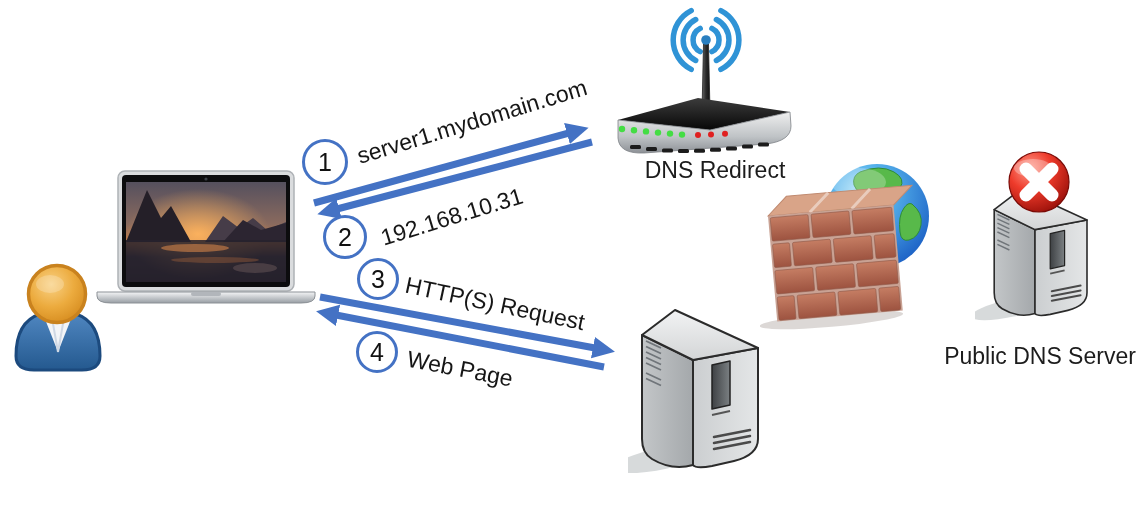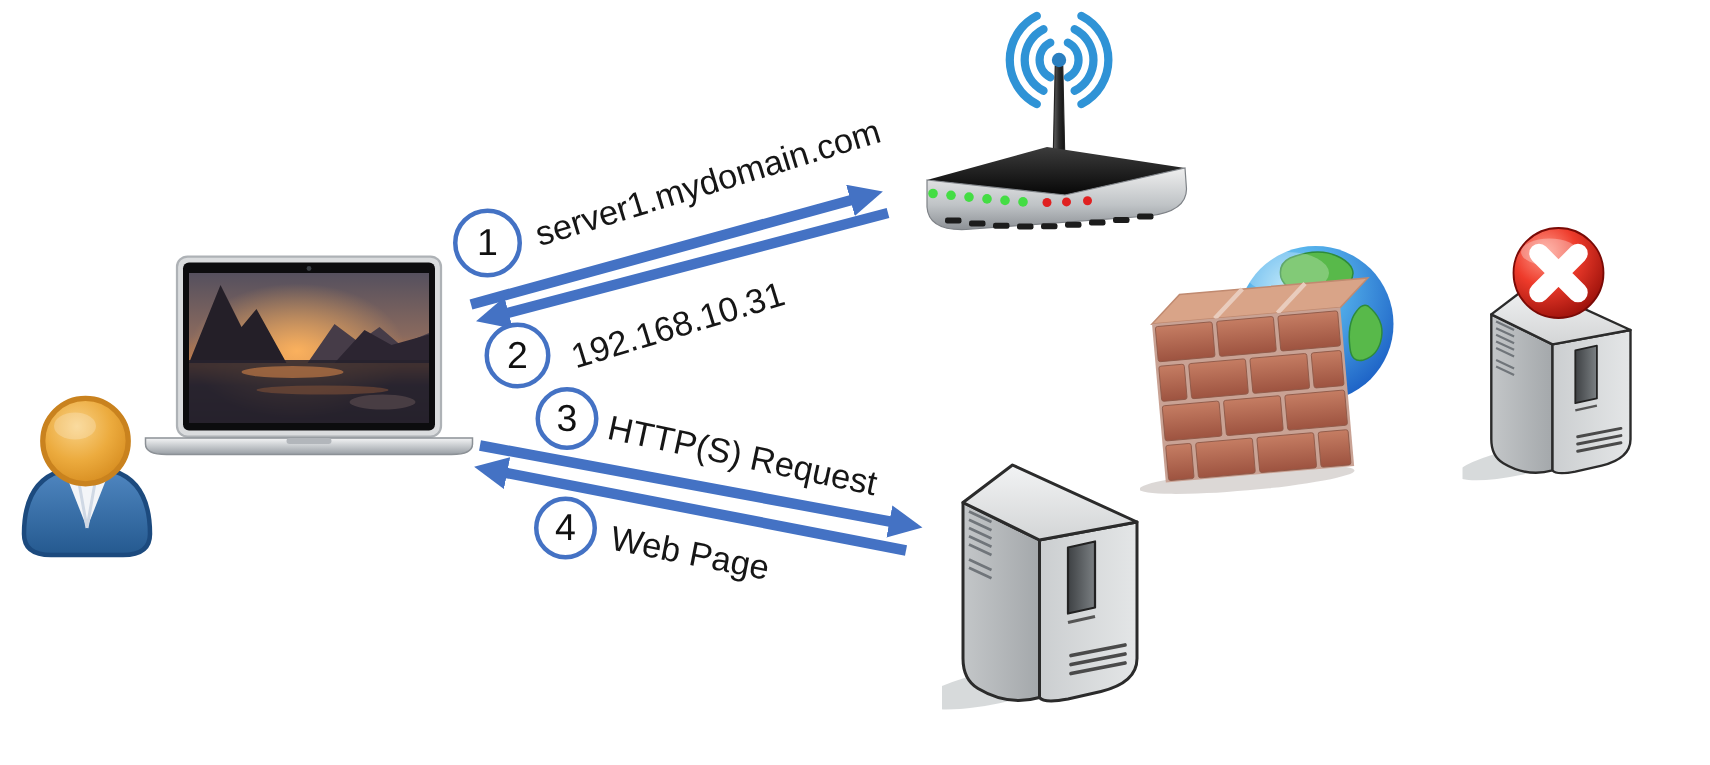--- a/index.html
+++ b/index.html
@@ -250,14 +250,16 @@
   <div class="step-circle c1">1</div>
   <div class="step-circle c2">2</div>
   <div class="step-circle c3">3</div>
   <div class="step-circle c4">4</div>
 
   <div class="step-label up" style="left:472px;top:122px">server1.mydomain.com</div>
   <div class="step-label up" style="left:452px;top:217px">192.168.10.31</div>
   <div class="step-label down3" style="left:495px;top:304px">HTTP(S) Request</div>
   <div class="step-label down4" style="left:460px;top:369px">Web Page</div>
 
+  <div class="node-label" style="left:715px;top:170px">DNS Redirect</div>
+  <div class="node-label" style="left:1040px;top:356px">Public DNS Server</div>
 
 </div>
 
 </body></html>

